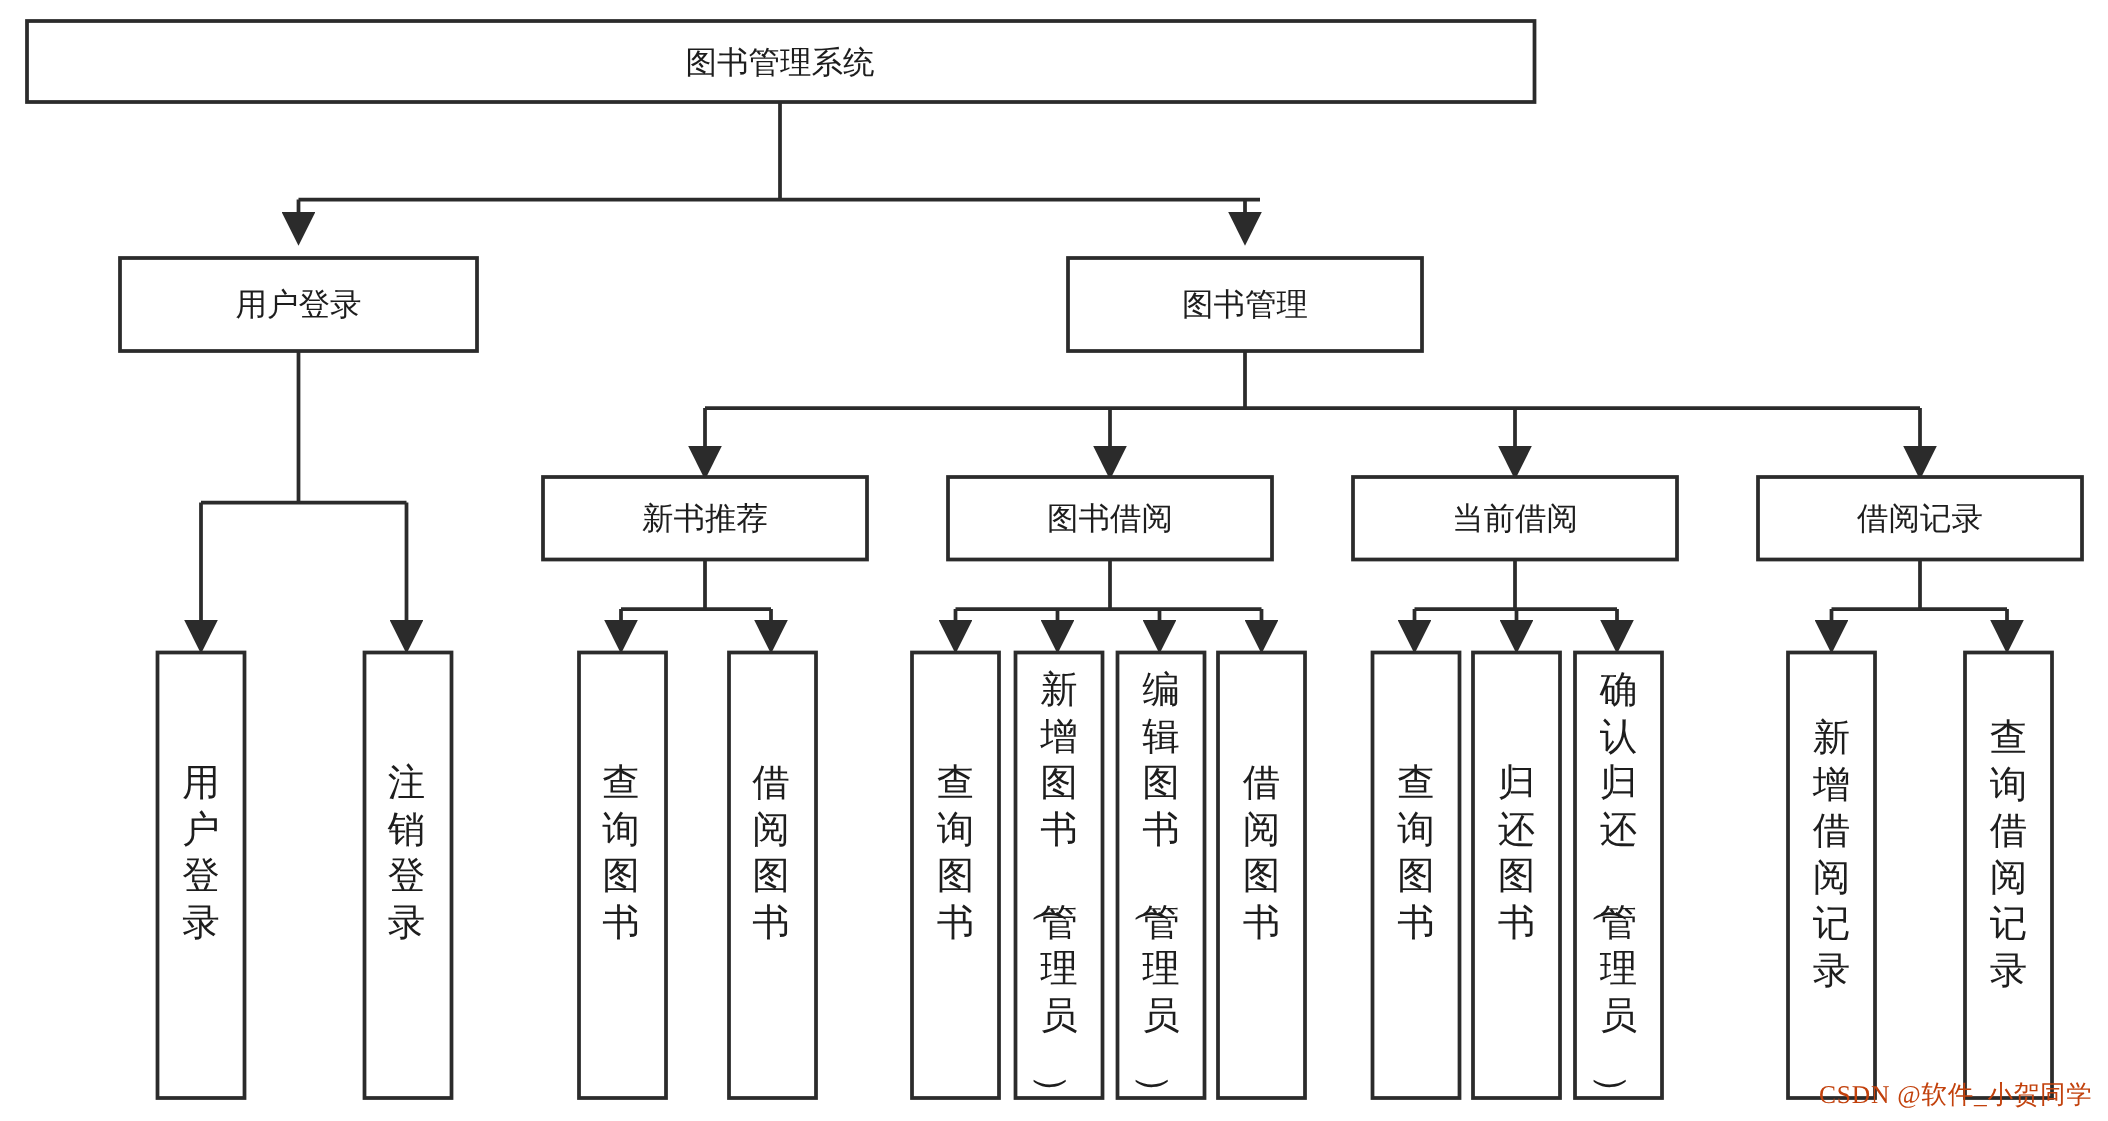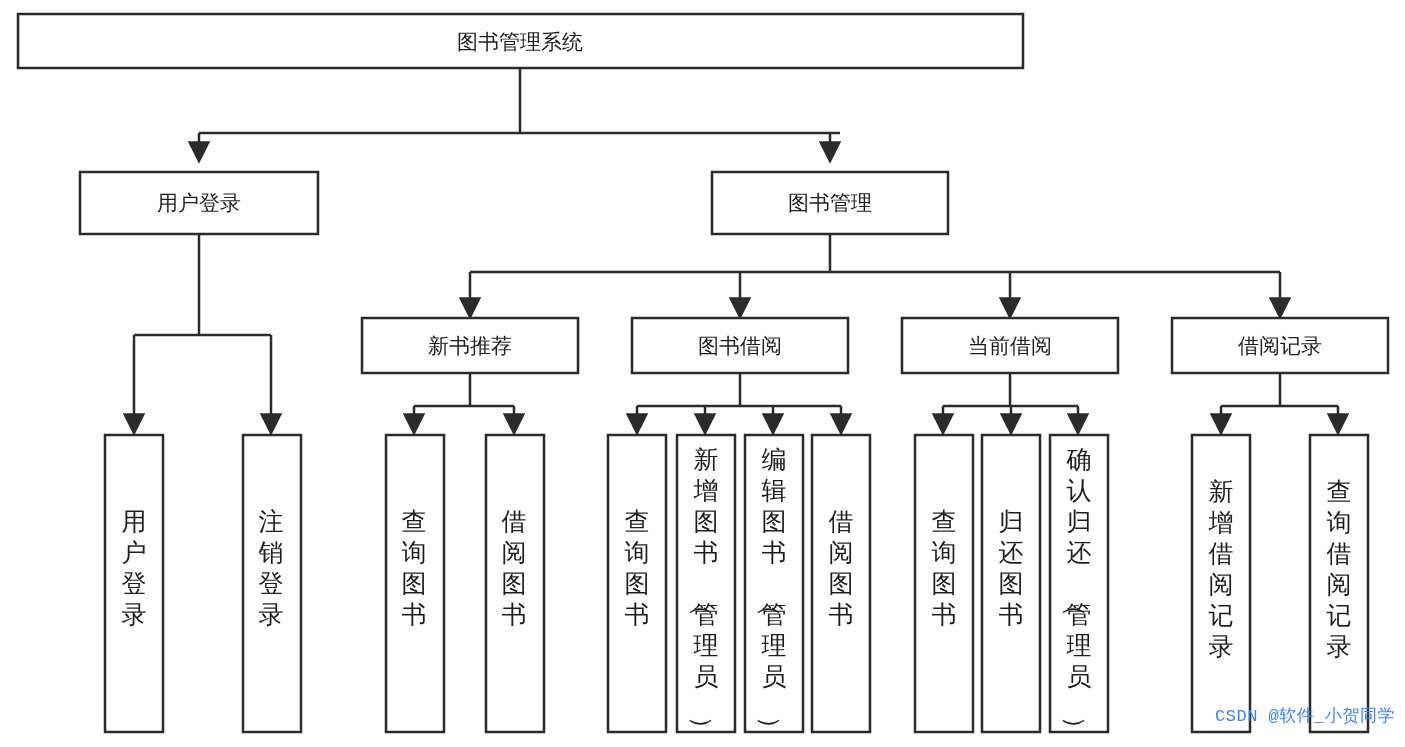--- a/index.html
+++ b/index.html
@@ -40,24 +40,24 @@
   }
   .leaf-label {
     font-family: "DejaVu Sans", "Liberation Sans", sans-serif;
     fill: #1d1d1d;
     font-size: 25px;
     text-anchor: middle;
   }
   .watermark {
     position: absolute;
     right: 10px;
-    bottom: 20px;
-    font-family: Liberation Mono, monospace;
+    bottom: 6px;
+    font-family: Liberation Serif, serif;
     font-size: 17px;
-    color: #3b82f6;
+    color: #c2410c;
     white-space: nowrap;
     letter-spacing: 0.5px;
   }
 </style>
 </head>
 <body>
 
 <svg id="diagram" viewBox="0 0 1405 747">
 
   <defs>

